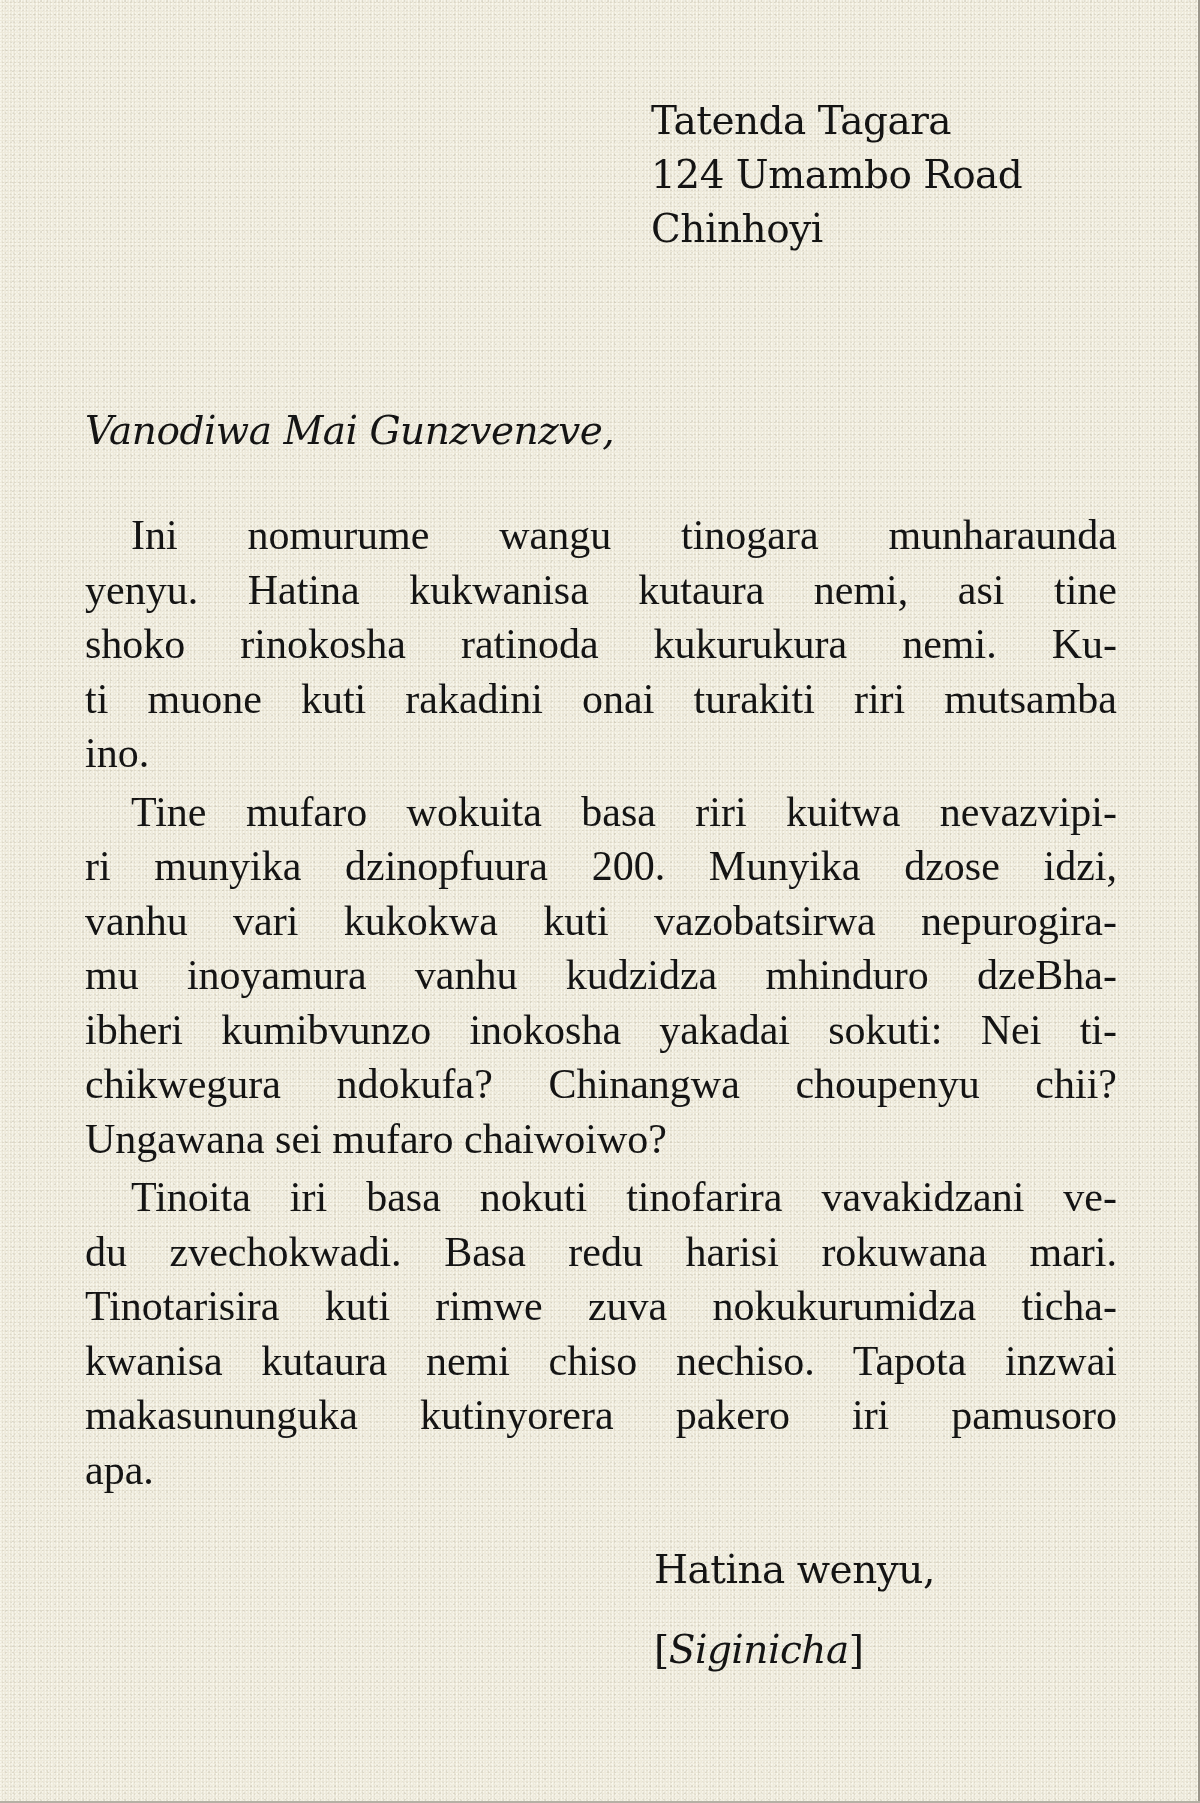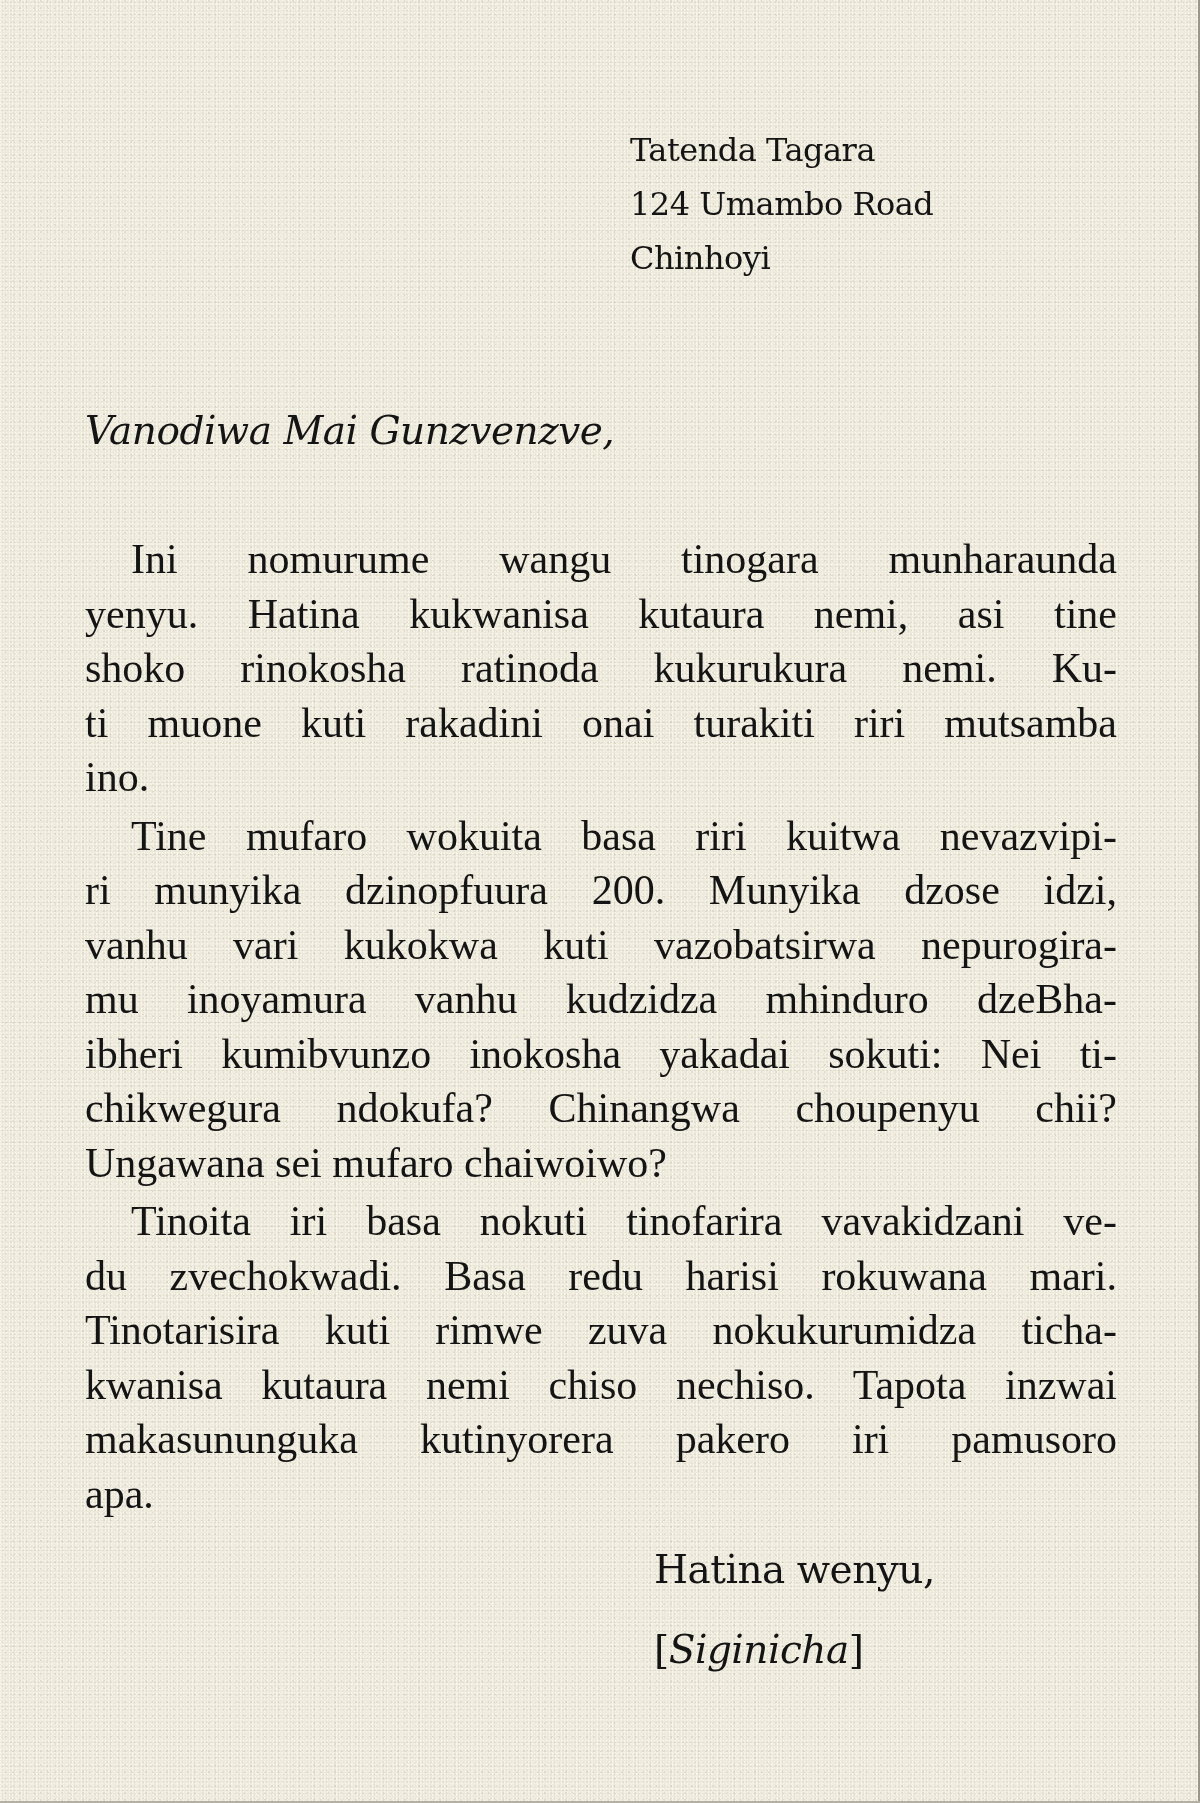--- a/index.html
+++ b/index.html
@@ -32,26 +32,25 @@
     .page-border-bottom {
       position: absolute;
       left: 0;
       bottom: 0;
       width: 100%;
       height: 2px;
       background: #b4b0a4;
     }
     .sender-block {
       position: absolute;
-      left: 630px;
+      left: 651px;
       top: 94px;
-      font-size: 32px;
+      font-size: 39px;
       line-height: 54px;
       letter-spacing: -0.5px;
-      margin-top: 29px;
     }
     .sender-block .line {
       display: block;
       white-space: nowrap;
     }
     .sender-block .date {
       margin-top: 3px;
     }
     .salutation {
       position: absolute;
@@ -64,21 +63,20 @@
       font-style: italic;
     }
     .body {
       position: absolute;
       left: 85px;
       top: 508px;
       width: 1032px;
       font-family: "Liberation Serif", "DejaVu Serif", serif;
       font-size: 42px;
       line-height: 54.5px;
-      margin-top: 24px;
     }
     .body .line {
       display: block;
       white-space: nowrap;
     }
     .body .line.just {
       text-align: justify;
       text-align-last: justify;
     }
     .body .line.first {

